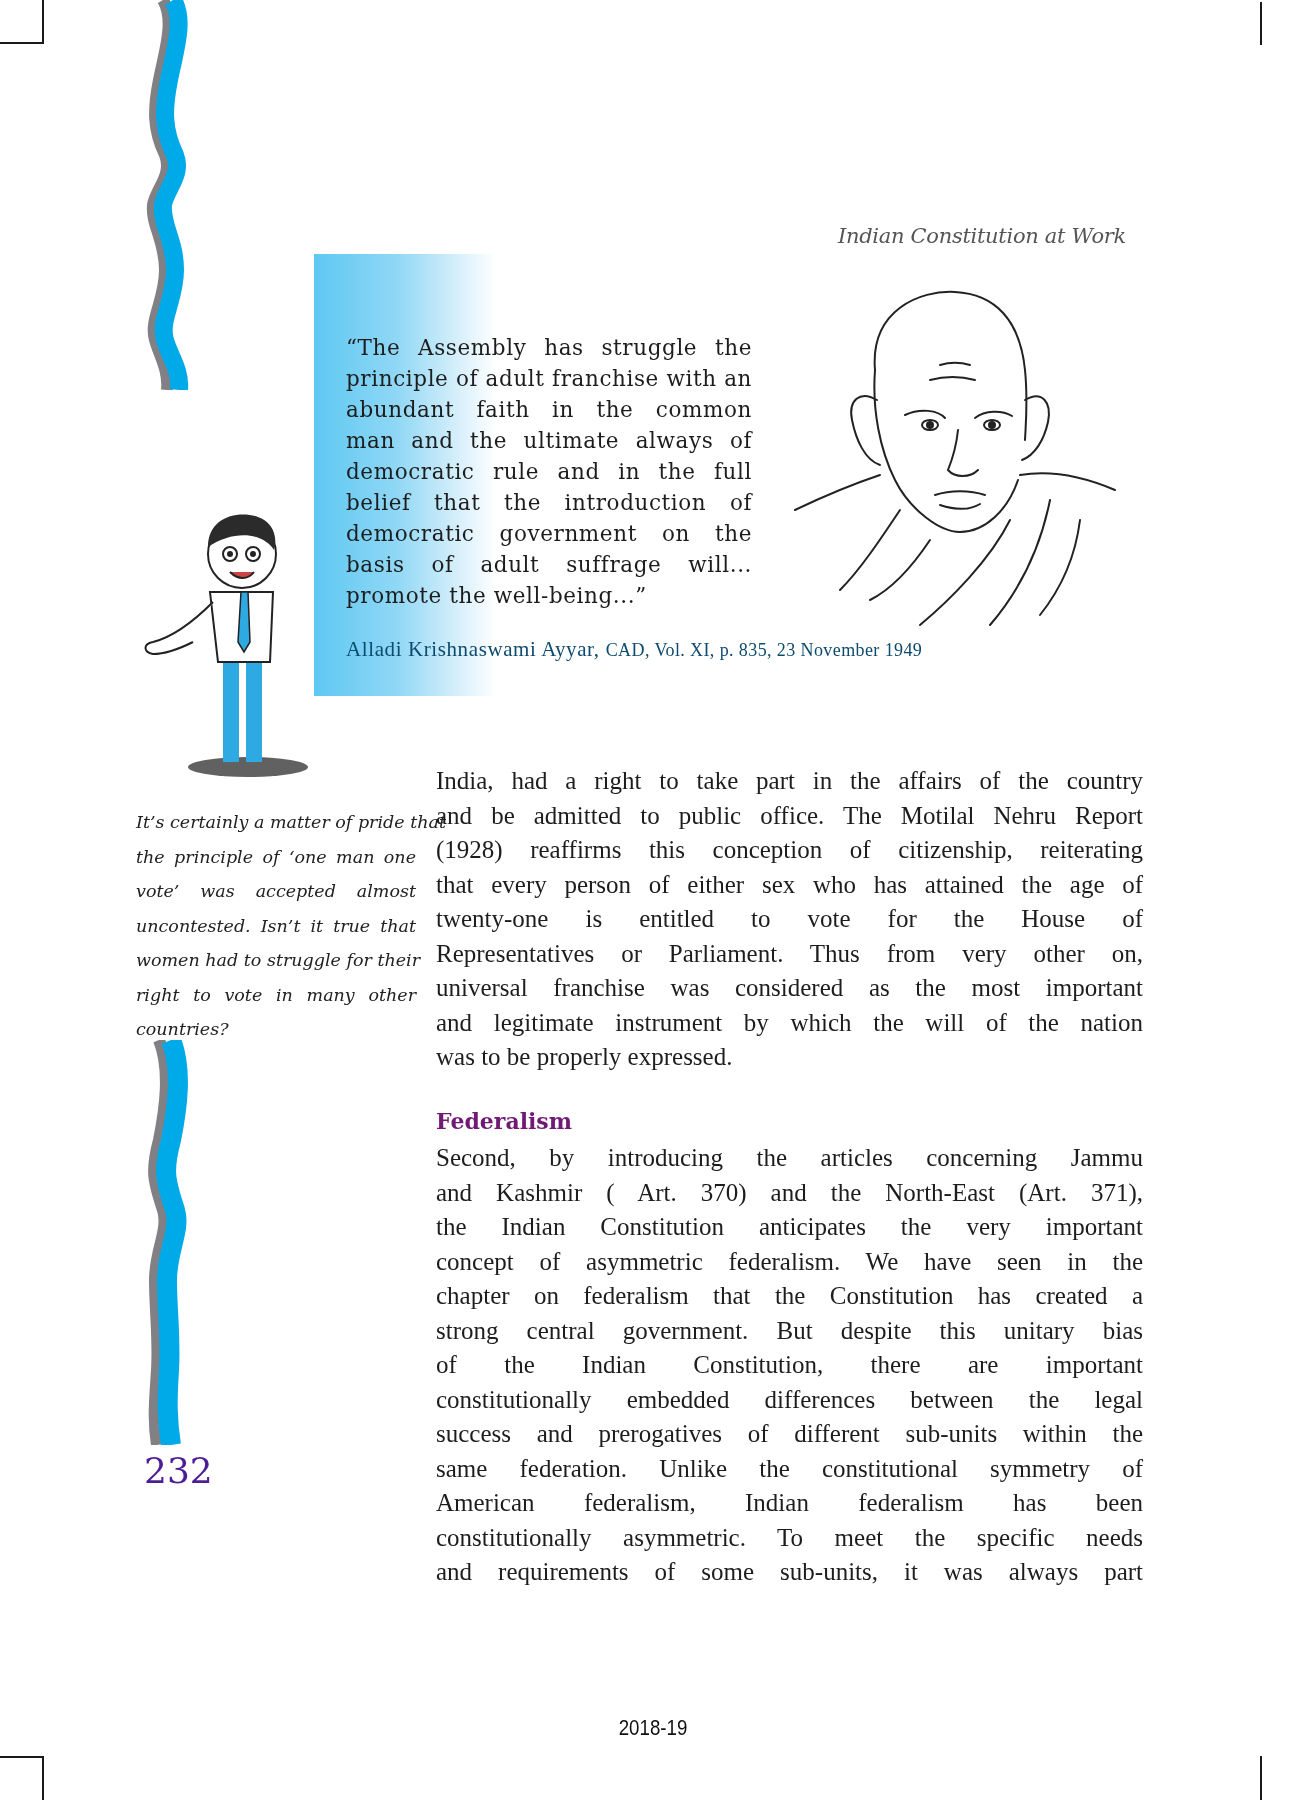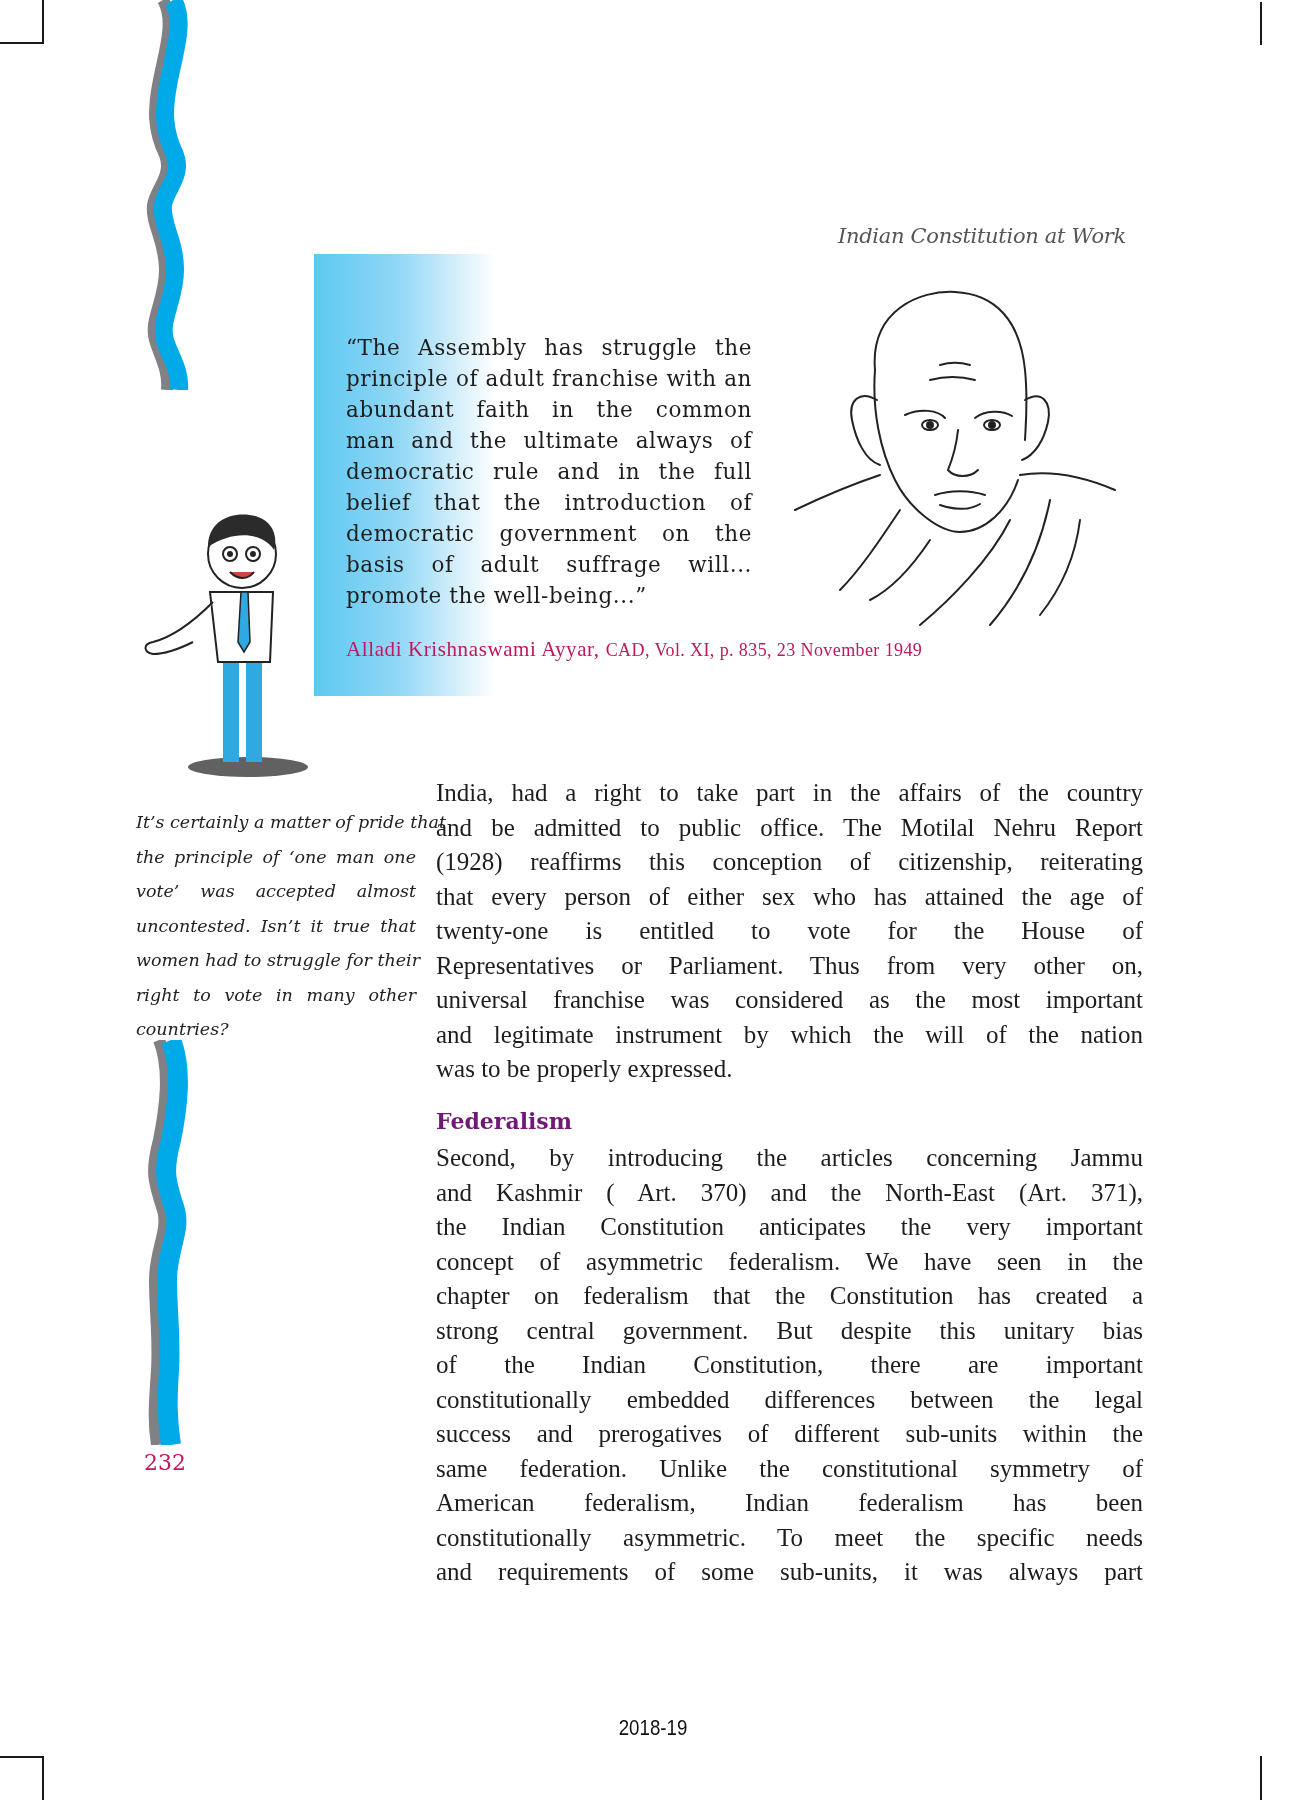--- a/index.html
+++ b/index.html
@@ -17,21 +17,21 @@
   .quote-bg { position: absolute; left: 314px; top: 254px; width: 182px; height: 442px;
               background: linear-gradient(to right, #5ec8f2 0%, #8fd7f5 45%, #d8f0fb 80%, rgba(255,255,255,0) 100%); }
 
   .quote { position: absolute; left: 346px; top: 332px; width: 406px; font-size: 21.5px;
            line-height: 31px; text-align: justify; text-align-last: left;
            letter-spacing: 0.6px; font-family: "DejaVu Serif", serif; color: #1d1d1d; }
   .quote-line { display: block; text-align: justify; text-align-last: justify; white-space: nowrap; }
   .quote-line.last { text-align-last: left; }
 
   .attribution { position: absolute; left: 346px; top: 637px; font-size: 20px;
-                 font-family: "Liberation Serif", serif; color: #be185d; white-space: nowrap; }
+                 font-family: "Liberation Serif", serif; color: #0c4a6e; white-space: nowrap; }
   .attribution .name { letter-spacing: 0.6px; font-size: 21px; }
   .attribution .source { font-size: 18px; letter-spacing: 0.4px; margin-left: 6px; }
 
   .portrait { position: absolute; left: 780px; top: 270px; width: 340px; height: 360px; }
   .cartoon { position: absolute; left: 138px; top: 492px; width: 180px; height: 290px; }
 
   .margin-note { position: absolute; left: 136px; top: 805px; width: 280px; font-size: 19.5px;
                  line-height: 34.5px; font-style: italic; font-family: "DejaVu Serif", serif;
                  color: #222; }
   .mn-line { display: block; text-align: justify; text-align-last: justify; white-space: nowrap;
@@ -40,21 +40,21 @@
 
   .body-text { position: absolute; left: 436px; width: 707px; font-family: "Liberation Serif", serif;
                font-size: 25px; line-height: 34.5px; color: #1d1d1d; }
   .bt-line { display: block; text-align: justify; text-align-last: justify; white-space: nowrap; }
   .bt-line.last { text-align-last: left; }
 
   .section-heading { position: absolute; left: 436px; top: 1108px; font-family: "DejaVu Serif", serif;
                      font-weight: bold; font-size: 22px; color: #701a75; }
 
   .page-number { position: absolute; left: 144px; top: 1450px; font-family: "DejaVu Serif", serif;
-                 font-size: 22px; color: #be185d; }
+                 font-size: 36px; color: #4c1d95; }
 
   .footer-year { position: absolute; left: 608px; top: 1715px; width: 90px; text-align: center;
                  font-family: "Liberation Sans", sans-serif; font-size: 22px; color: #111;
                  transform: scaleX(0.85); }
 </style>
 </head>
 <body>
 
 <div class="crop" style="left:0;top:42px;width:44px;height:2px;"></div>
 <div class="crop" style="left:42px;top:0;width:2px;height:44px;"></div>
@@ -134,21 +134,21 @@
 <div class="margin-note">
   <span class="mn-line">It’s certainly a matter of pride that</span>
   <span class="mn-line">the principle of ‘one man one</span>
   <span class="mn-line">vote’ was accepted almost</span>
   <span class="mn-line">uncontested. Isn’t it true that</span>
   <span class="mn-line">women had to struggle for their</span>
   <span class="mn-line">right to vote in many other</span>
   <span class="mn-line last">countries?</span>
 </div>
 
-<div class="body-text" style="top:764px;margin-top:12px;">
+<div class="body-text" style="top:764px;">
   <span class="bt-line">India, had a right to take part in the affairs of the country</span>
   <span class="bt-line">and be admitted to public office. The Motilal Nehru Report</span>
   <span class="bt-line">(1928) reaffirms this conception of citizenship, reiterating</span>
   <span class="bt-line">that every person of either sex who has attained the age of</span>
   <span class="bt-line">twenty-one is entitled to vote for the House of</span>
   <span class="bt-line">Representatives or Parliament. Thus from very other on,</span>
   <span class="bt-line">universal franchise was considered as the most important</span>
   <span class="bt-line">and legitimate instrument by which the will of the nation</span>
   <span class="bt-line last">was to be properly expressed.</span>
 </div>

